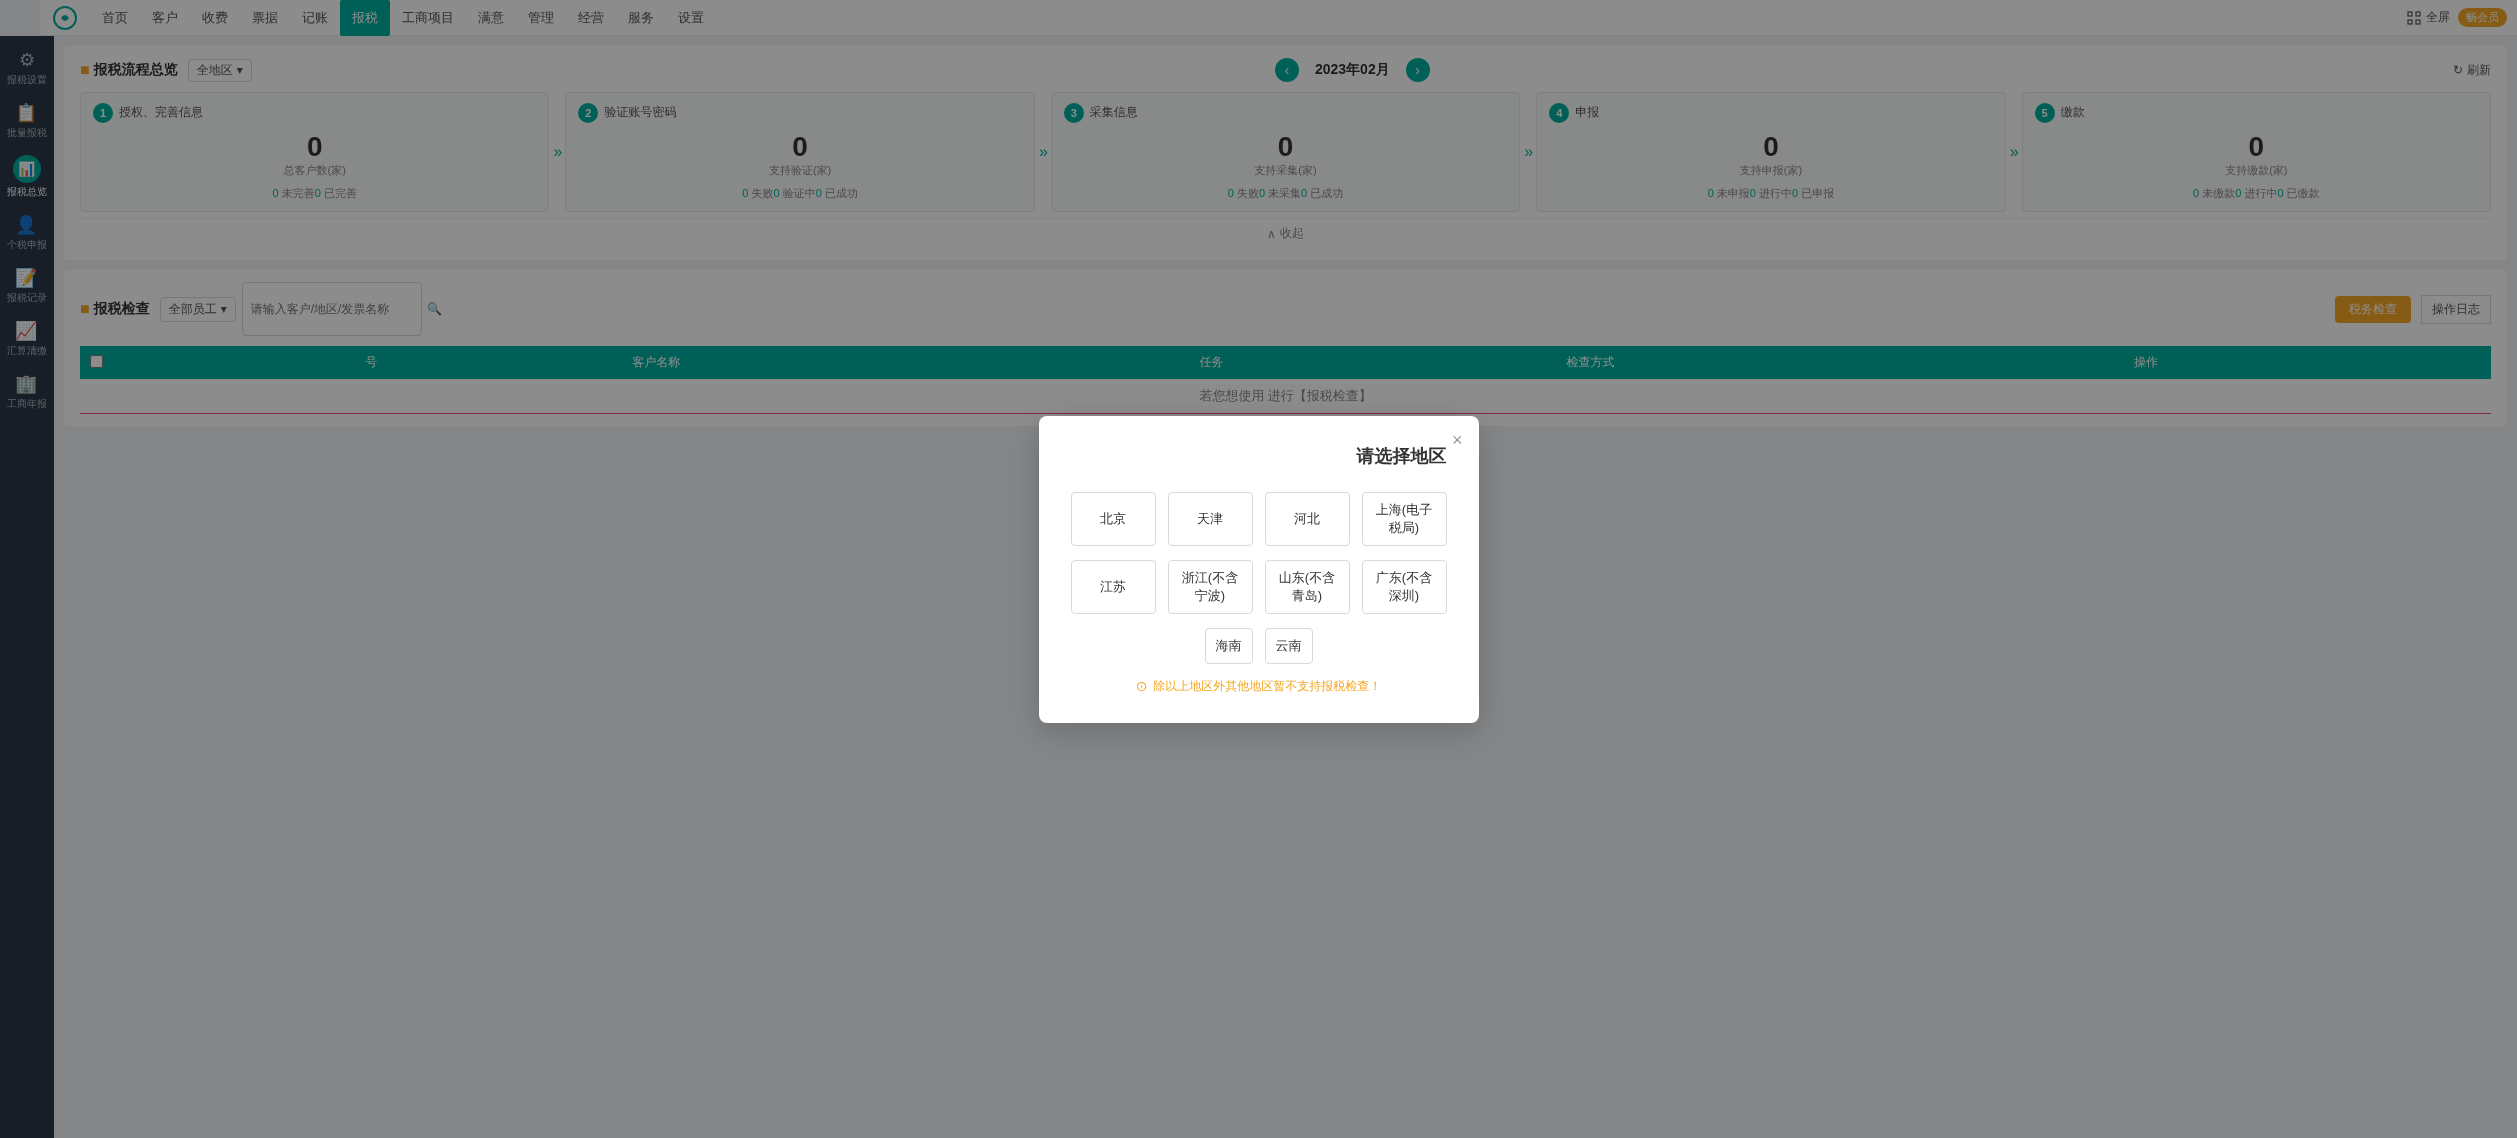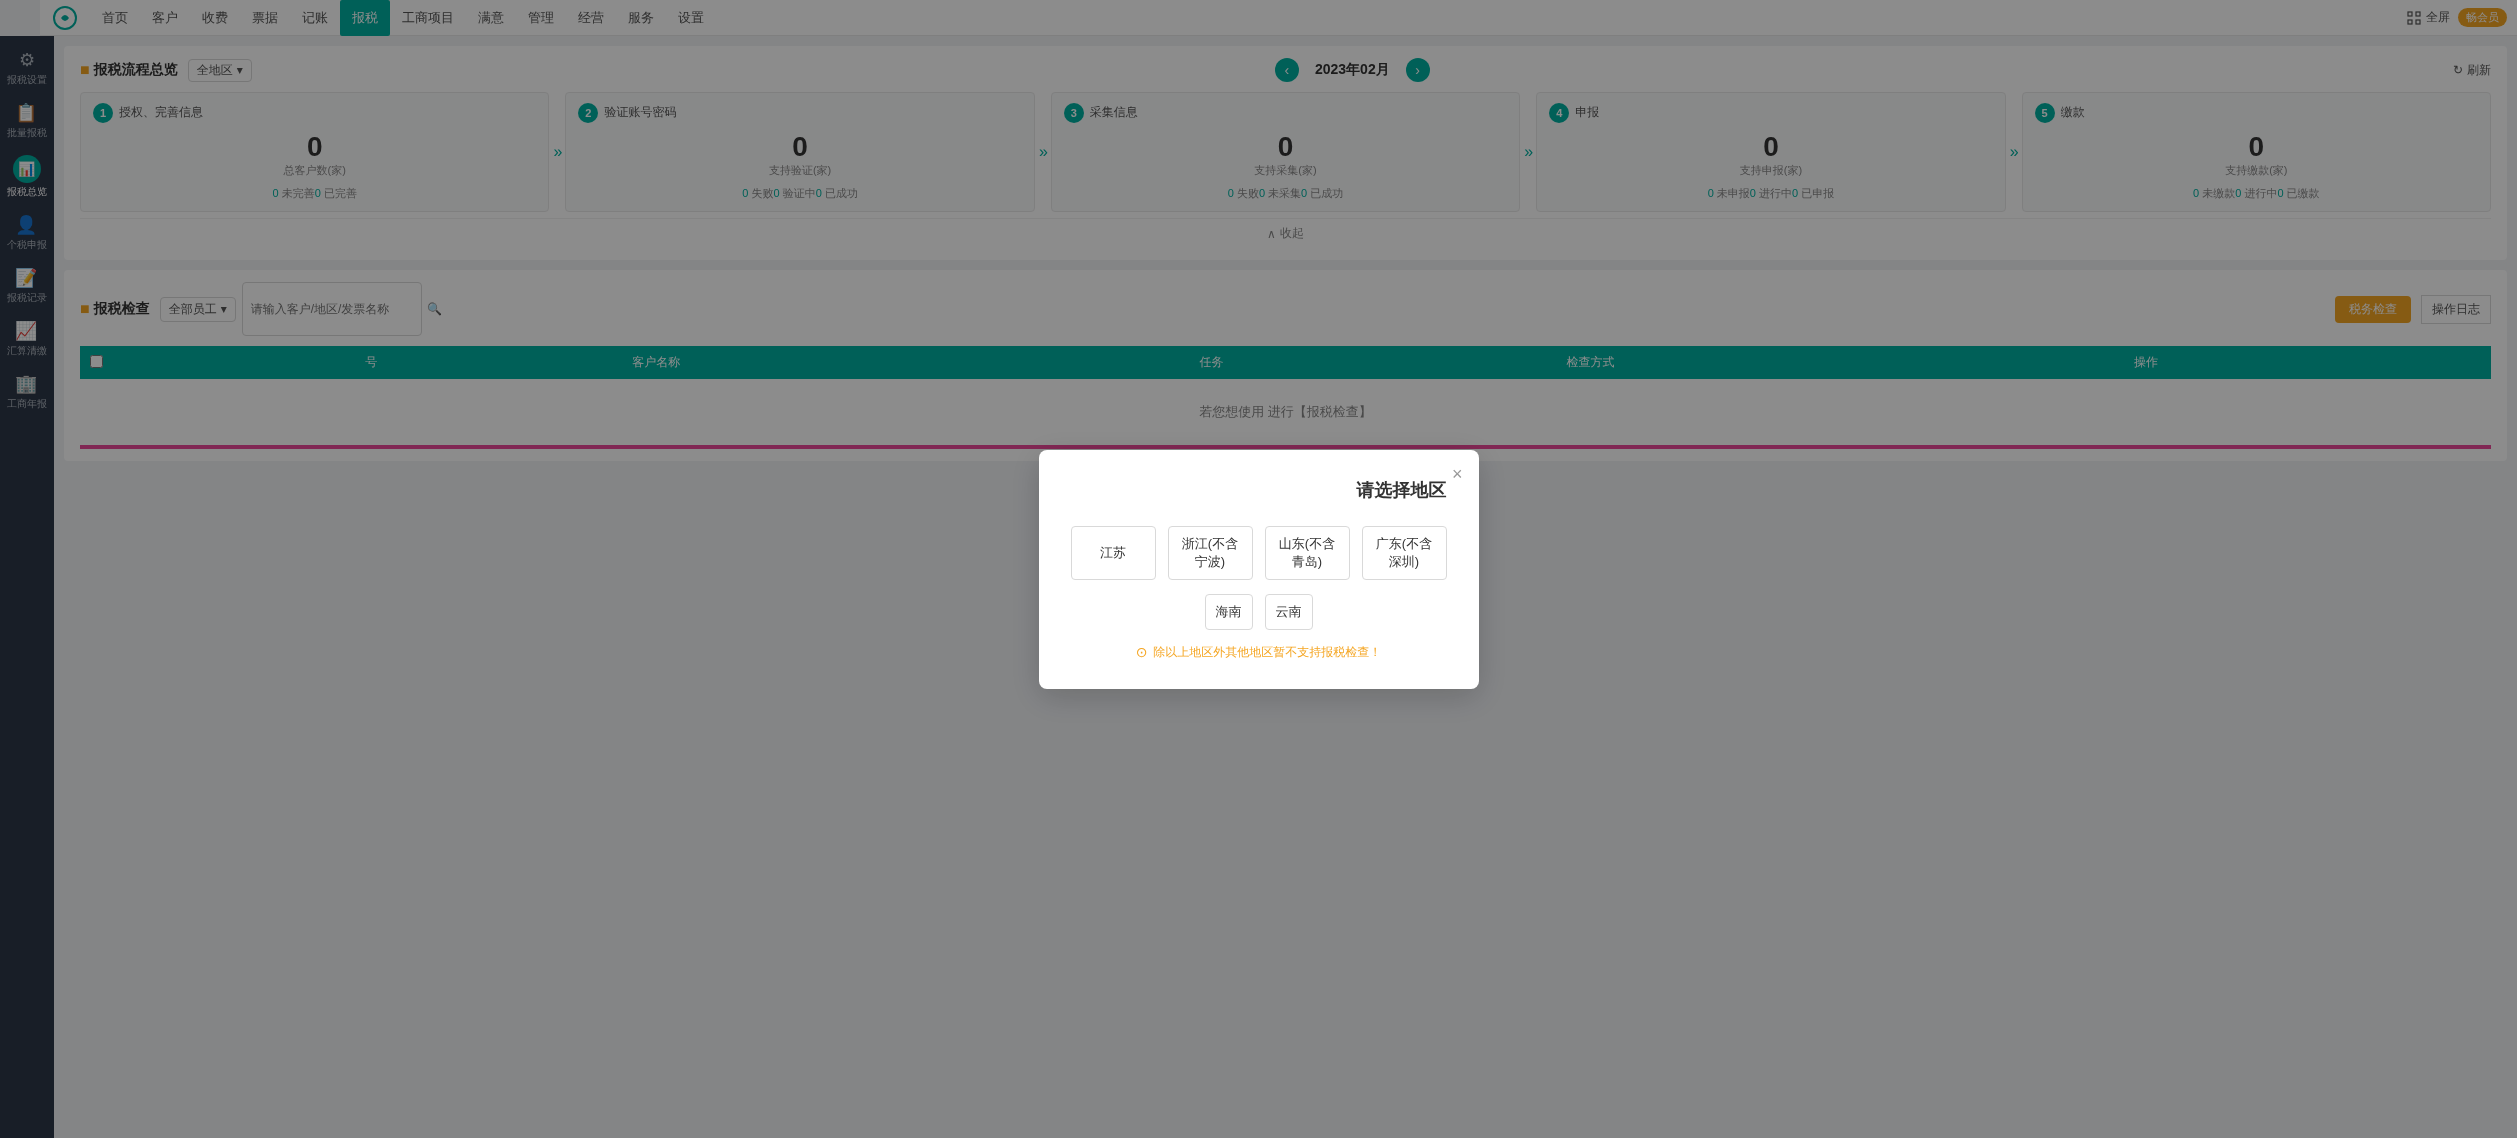--- a/index.html
+++ b/index.html
@@ -143,21 +143,21 @@
       background: #fff; color: #555; border: 1px solid #d9d9d9; border-radius: 0;
       padding: 5px 10px; cursor: pointer; font-size: 12px; text-align: center;
     }
 
     
     .data-table { width: 100%; border-collapse: collapse; font-size: 12px; }
     .data-table th {
       background: #00b0a0; color: #fff; padding: 8px 10px; text-align: left;
       font-weight: normal; font-size: 12px;
     }
-    .data-table td { padding: 24px 10px; border-bottom: 4px solid #ec4899; }
+    .data-table td { padding: 8px 10px; border-bottom: 1px solid #ec4899; font-family: Liberation Serif, serif; }
     .empty-hint { text-align: center; padding: 30px; color: #888; font-size: 13px; }
 
     
     .overlay {
       position: fixed; top: 0; left: 0; right: 0; bottom: 0;
       background: rgba(0,0,0,0.45); z-index: 100;
       display: flex; align-items: center; justify-content: center;
     }
 
     
@@ -461,20 +461,27 @@
     </div>
 
   </div>
 </div>
 
 <div class="overlay" id="modal-overlay">
   <div class="modal" id="region-modal">
     <span class="modal-close" id="modal-close">×</span>
     <div class="modal-title">请选择地区</div>
 
+    <div class="region-grid" id="region-row1">
+
+    <button class="region-btn">北京</button>
+        <button class="region-btn">天津</button>
+        <button class="region-btn">河北</button>
+        <button class="region-btn">上海(电子税局)</button>
+      </div>
     <div class="region-grid-row2" id="region-row2">
 
     <button class="region-btn">江苏</button>
         <button class="region-btn">浙江(不含宁波)</button>
         <button class="region-btn">山东(不含青岛)</button>
         <button class="region-btn">广东(不含深圳)</button>
       </div>
     <div class="region-grid-row3" id="region-row3">
 
     <button class="region-btn">海南</button>

